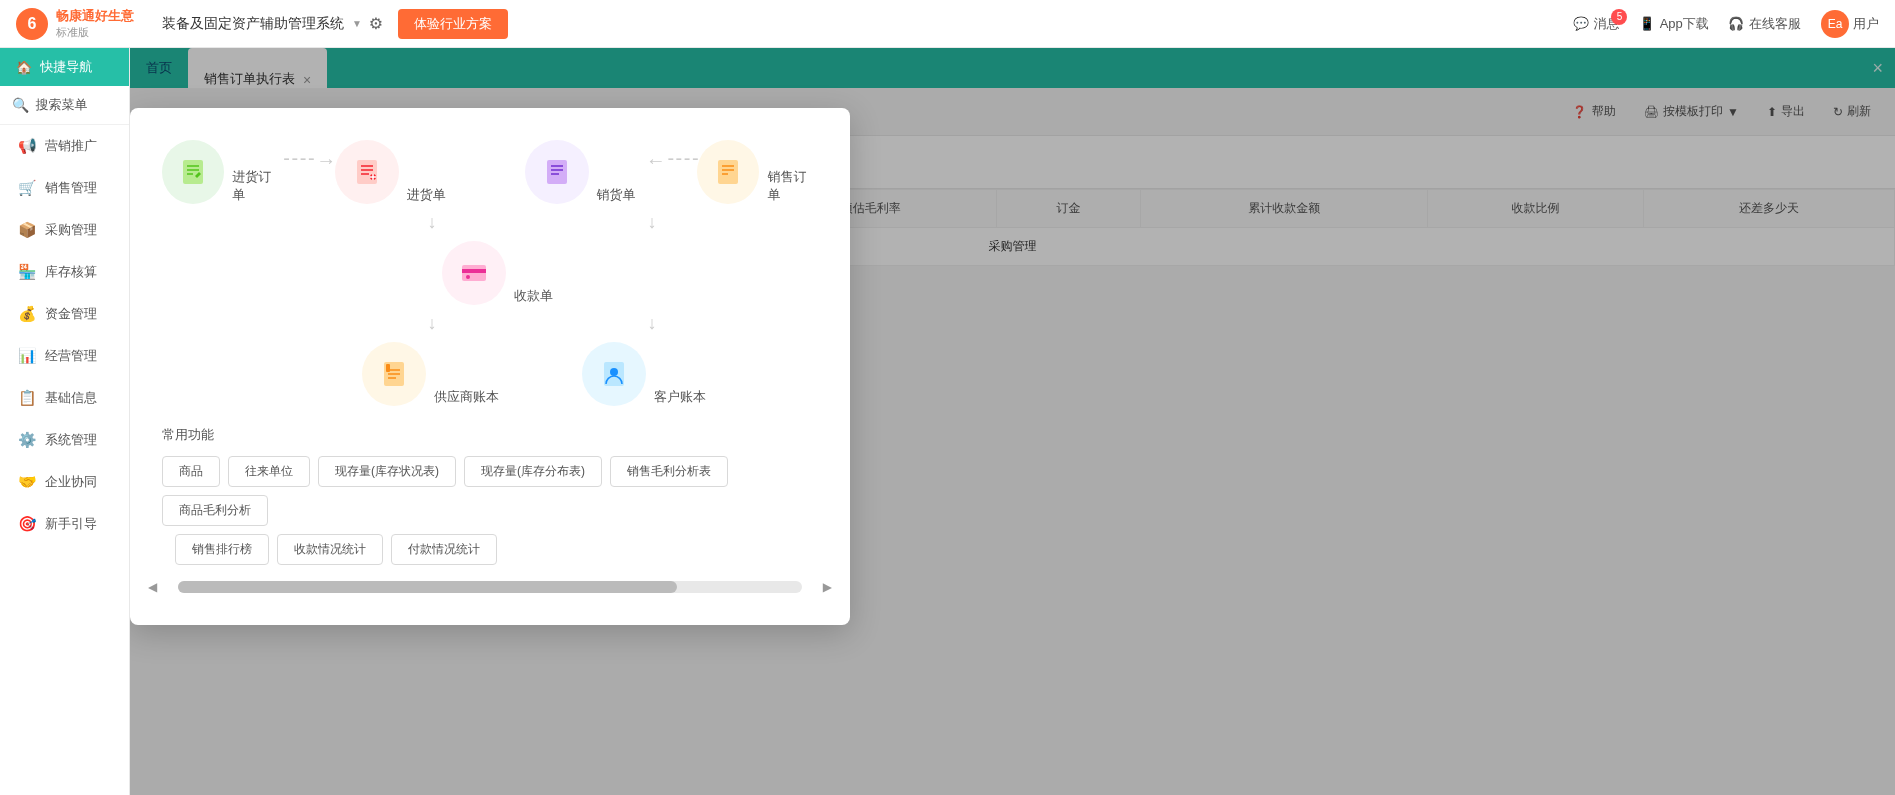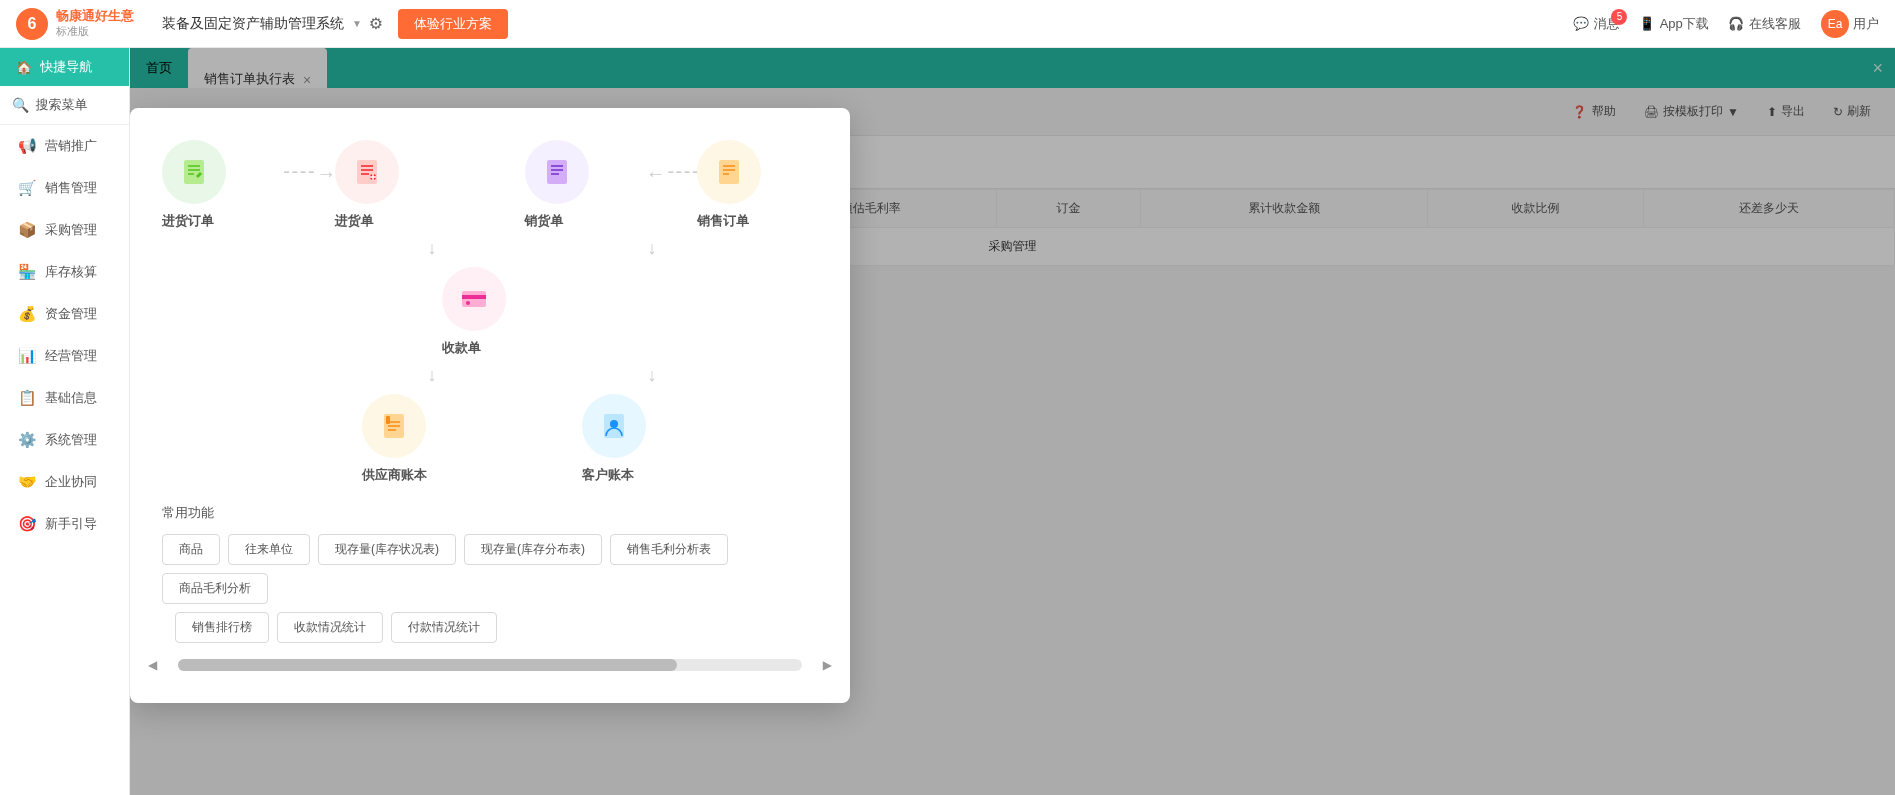--- a/index.html
+++ b/index.html
@@ -23,21 +23,21 @@
     .settings-icon { width: 28px; height: 28px; display: flex; align-items: center; justify-content: center; color: #666; cursor: pointer; font-size: 16px; }
     .trial-btn { background: #ff6b35; color: white; border: none; padding: 6px 16px; border-radius: 4px; cursor: pointer; font-size: 13px; margin-left: 8px; }
     .top-right { margin-left: auto; display: flex; align-items: center; gap: 20px; }
     .top-right-item { display: flex; align-items: center; gap: 4px; color: #555; font-size: 13px; cursor: pointer; position: relative; }
     .badge { background: #ff4d4f; color: white; border-radius: 50%; width: 16px; height: 16px; font-size: 10px; display: flex; align-items: center; justify-content: center; position: absolute; top: -6px; right: -8px; }
     .user-avatar { width: 28px; height: 28px; background: #ff6b35; border-radius: 50%; display: flex; align-items: center; justify-content: center; color: white; font-size: 12px; }
 
     
     .tab-bar { height: 40px; background: #26bfa7; display: flex; align-items: center; padding: 0 0; flex-shrink: 0; }
     .tab-item { padding: 0 16px; height: 40px; display: flex; align-items: center; cursor: pointer; color: rgba(255,255,255,0.85); font-size: 13px; position: relative; }
-    .tab-item.home { background: transparent; color: #000000; }
+    .tab-item.home { background: transparent; color: #0c4a6e; }
     .tab-item.active { background: #fff; color: #333; border-radius: 4px 4px 0 0; align-items: flex-end; }
     .tab-close { margin-left: 8px; color: #999; font-size: 14px; cursor: pointer; }
     .tab-bar-close { margin-left: auto; margin-right: 12px; color: rgba(255,255,255,0.85); font-size: 18px; cursor: pointer; }
 
     
     .search-menu { padding: 10px 12px; display: flex; align-items: center; gap: 6px; color: #555; border-bottom: 1px solid #f0f0f0; cursor: pointer; }
     .search-menu-icon { color: #26bfa7; font-size: 14px; }
     .sidebar-section { padding: 0; }
     .sidebar-item { display: flex; align-items: center; gap: 8px; padding: 12px 16px; cursor: pointer; color: #555; font-size: 13px; border-left: 3px solid transparent; }
     .sidebar-item-icon { width: 18px; height: 18px; display: flex; align-items: center; justify-content: center; font-size: 15px; }
@@ -64,21 +64,21 @@
     .data-table td { border: 1px solid #f0f0f0; padding: 10px 12px; font-size: 12px; color: #333; text-align: center; }
     .no-data { text-align: center; color: #999; padding: 60px; font-size: 13px; }
 
     
     .modal-overlay { position: absolute; top: 0; left: 0; right: 0; bottom: 0; background: rgba(0,0,0,0.3); z-index: 100; display: flex; align-items: flex-start; justify-content: flex-start; }
     .modal { background: #fff; border-radius: 8px; padding: 32px; width: 720px; max-height: 600px; overflow-y: auto; position: relative; margin: 60px 0 0 0; box-shadow: 0 8px 32px rgba(0,0,0,0.2); }
 
     
     .flow-diagram { display: flex; flex-direction: column; gap: 8px; }
     .flow-row { display: flex; align-items: center; gap: 0; }
-    .flow-node { display: flex; flex-direction: column; align-items: flex-start; gap: 8px; width: 140px; font-weight: bold; }
+    .flow-node { display: flex; flex-direction: row; align-items: flex-end; gap: 8px; width: 140px; }
     .flow-circle { width: 64px; height: 64px; border-radius: 50%; display: flex; align-items: center; justify-content: center; font-size: 28px; }
     .flow-circle.green { background: #e8f7e8; color: #52c41a; }
     .flow-circle.red { background: #fff0f0; color: #f5222d; }
     .flow-circle.purple { background: #f5f0ff; color: #722ed1; }
     .flow-circle.orange { background: #fff7e6; color: #fa8c16; }
     .flow-circle.blue { background: #e6f7ff; color: #1890ff; }
     .flow-circle.pink { background: #fff0f6; color: #eb2f96; }
     .flow-label { font-size: 13px; color: #555; }
     .flow-arrow-dash { color: #ccc; letter-spacing: -2px; font-size: 12px; padding-bottom: 28px; width: 60px; text-align: center; display: flex; align-items: center; justify-content: center; }
 
@@ -100,21 +100,21 @@
 
 <div class="app-wrapper">
 
   <div class="top-bar">
     <div class="logo-area">
       <div class="logo-icon">
         <span>6</span>
       </div>
       <div class="logo-text">
         <div class="main">畅康通好生意</div>
-        <div style="font-size:11px;color:#999;font-family:Liberation Mono, monospace;">标准版</div>
+        <div style="font-size:11px;color:#999;">标准版</div>
       </div>
     </div>
     <div class="system-title">
       <span class="system-title-text">装备及固定资产辅助管理系统</span>
       <span class="dropdown-arrow">▼</span>
     </div>
     <div class="settings-icon">⚙</div>
     <button class="trial-btn">体验行业方案</button>
     <div class="top-right">
       <div class="top-right-item">

